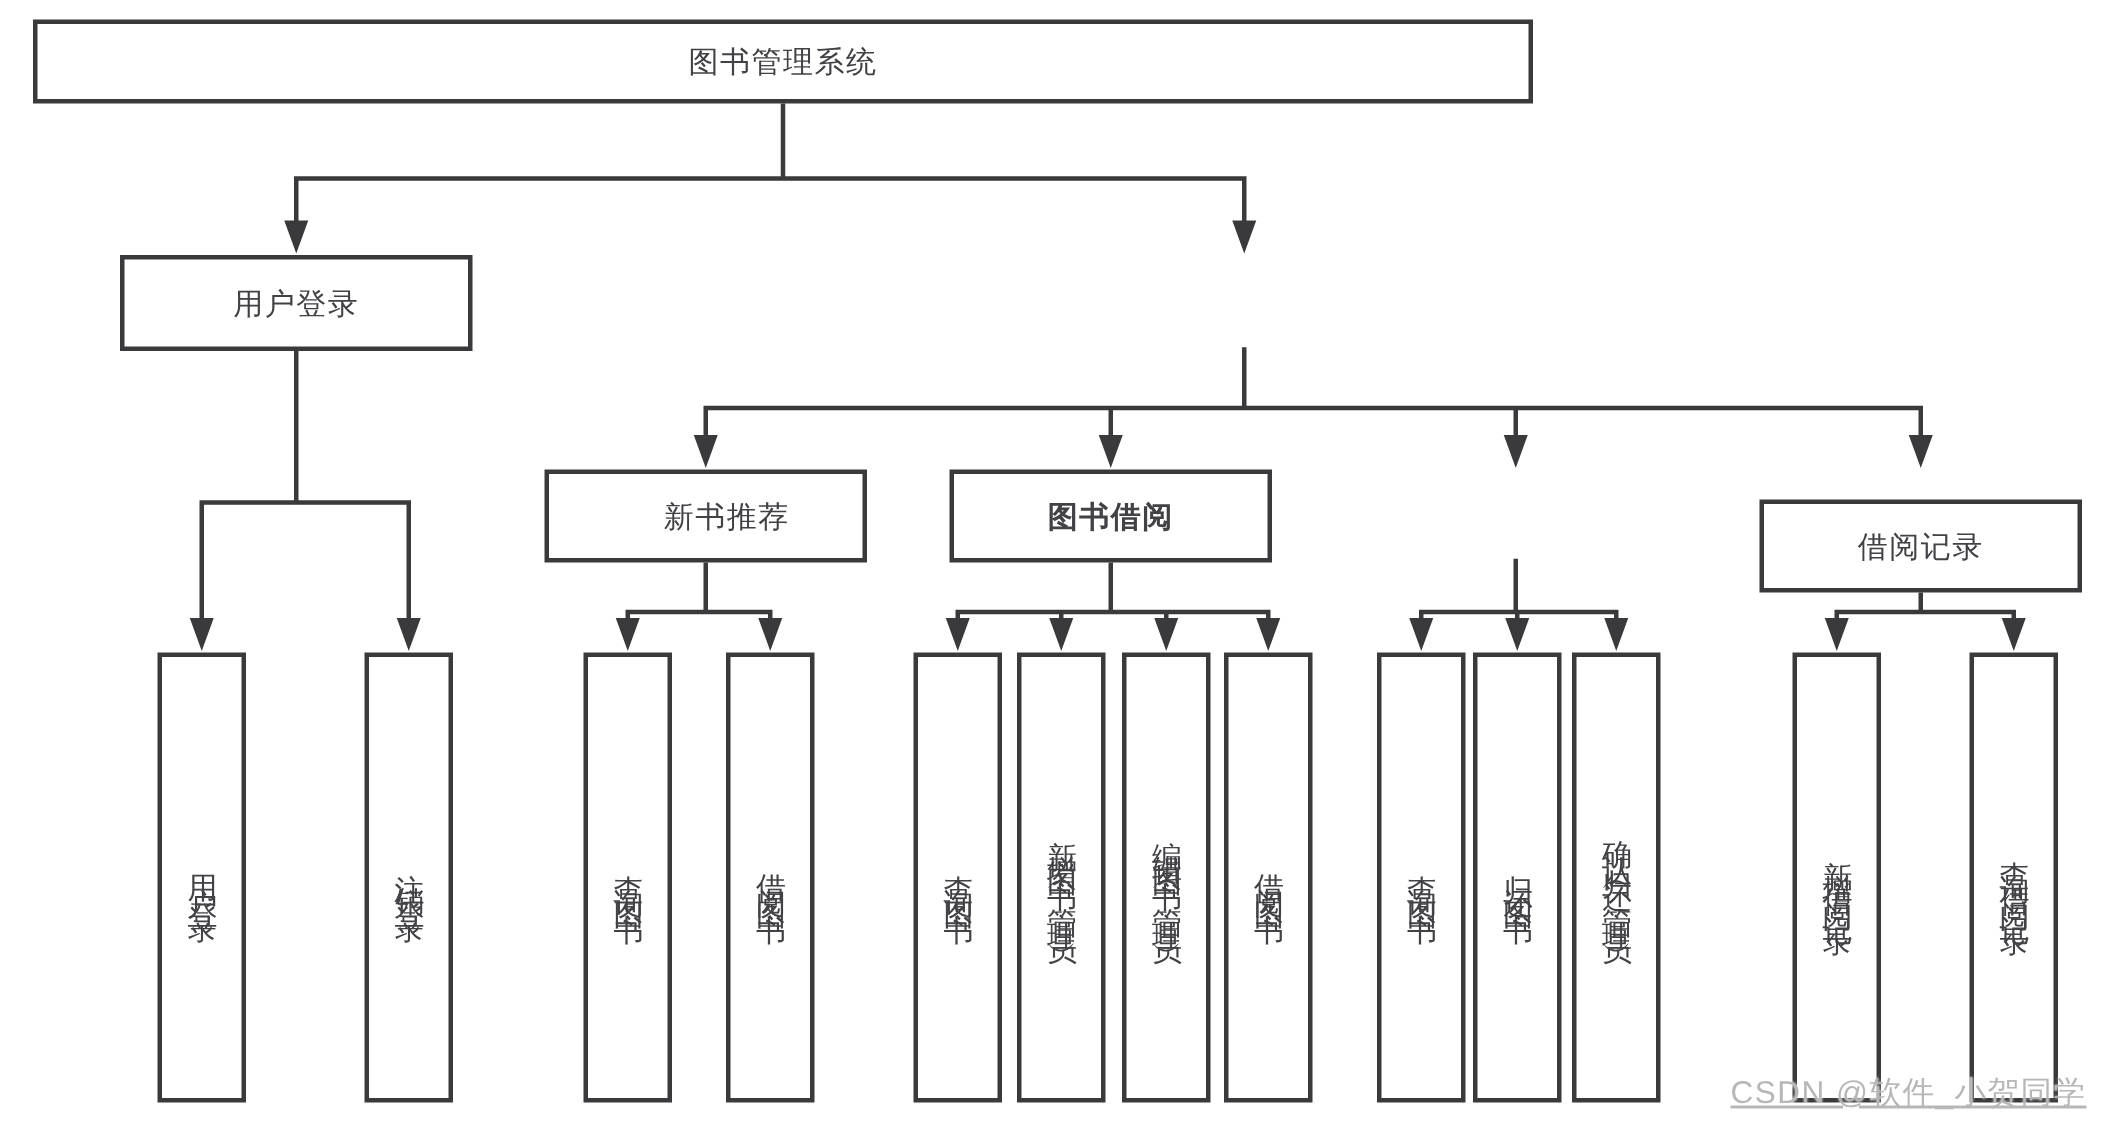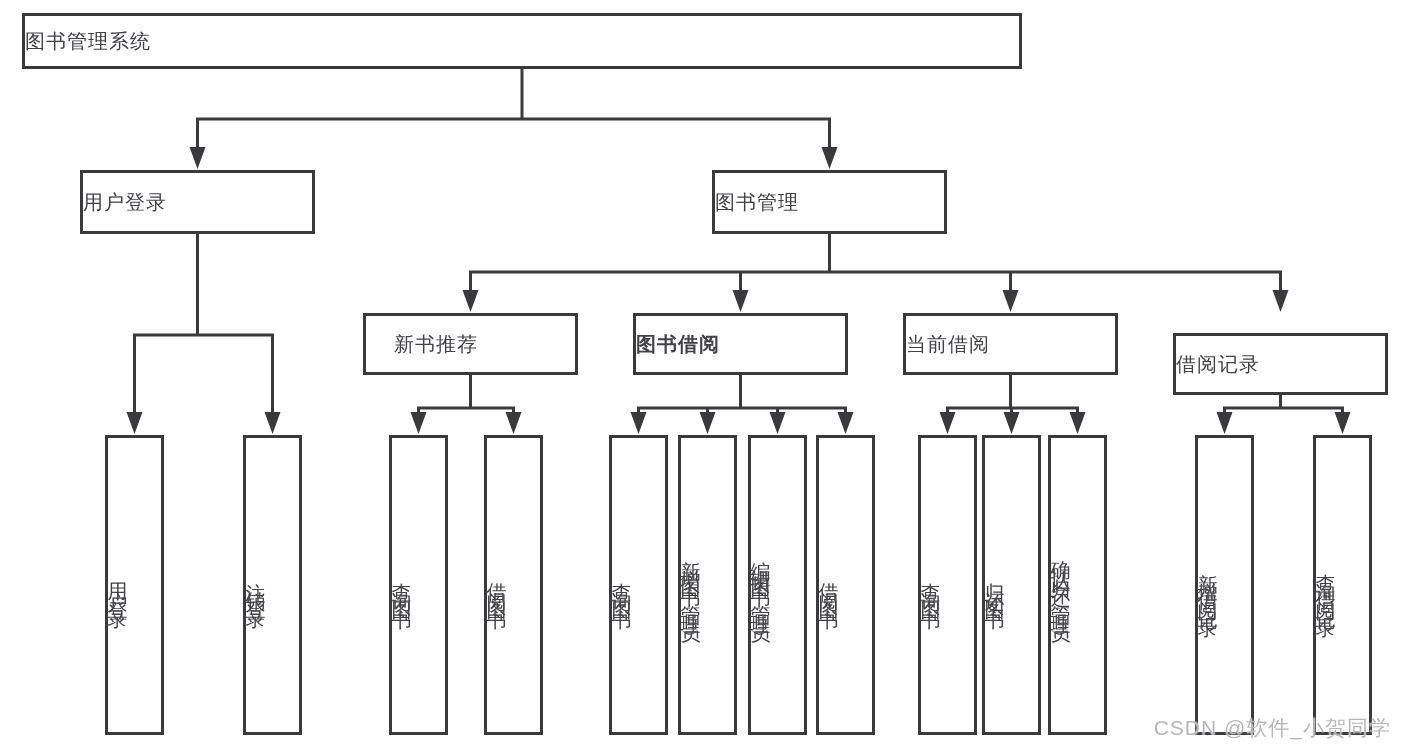--- a/index.html
+++ b/index.html
@@ -23,21 +23,21 @@
     height: 747px;
     pointer-events: none;
   }
   .node {
     position: absolute;
     box-sizing: border-box;
     background: #ffffff;
     border: 3px solid #3a3a3c;
     display: flex;
     align-items: center;
-    justify-content: flex-start;
+    justify-content: center;
     color: #424246;
     text-align: center;
   }
   .hnode {
     font-size: 20px;
     letter-spacing: 1px;
   }
   .root {
     left: 22px; top: 13px; width: 1000px; height: 56px;
   }
@@ -74,20 +74,21 @@
   .pE2 { left: 1313px; }
   .watermark {
     position: absolute;
     right: 14px;
     bottom: 5px;
     font-size: 21px;
     color: #b7b7b9;
     letter-spacing: 1px;
     z-index: 5;
     text-shadow: 0 0 2px #ffffff;
+    text-decoration: underline;
   }
 </style>
 </head>
 <body>
 
 <div class="canvas">
 
   <svg class="connectors" viewBox="0 0 1405 747" xmlns="http://www.w3.org/2000/svg">
 
     <path fill="none" stroke="#3a3a3c" stroke-width="3" stroke-linecap="square" d="
@@ -122,32 +123,26 @@
       M1334.5 412 L1350.5 412 L1342.5 434 Z"></path>
   </svg>
 
   <div class="node hnode root">
     <span>图书管理系统</span>
   </div>
 
   <div class="node hnode l2a">
     <span>用户登录</span>
   </div>
-  <div class="node hnode l2b">
-    <span>图书管理</span>
-  </div>
 
   <div class="node hnode l3 l3a">
     <span>新书推荐</span>
   </div>
   <div class="node hnode l3 l3b">
     <span>图书借阅</span>
-  </div>
-  <div class="node hnode l3 l3c">
-    <span>当前借阅</span>
   </div>
   <div class="node hnode l3 l3d">
     <span>借阅记录</span>
   </div>
 
   <div class="node leaf pA1">
     <span>用户登录</span>
   </div>
   <div class="node leaf pA2">
     <span>注销登录</span>

